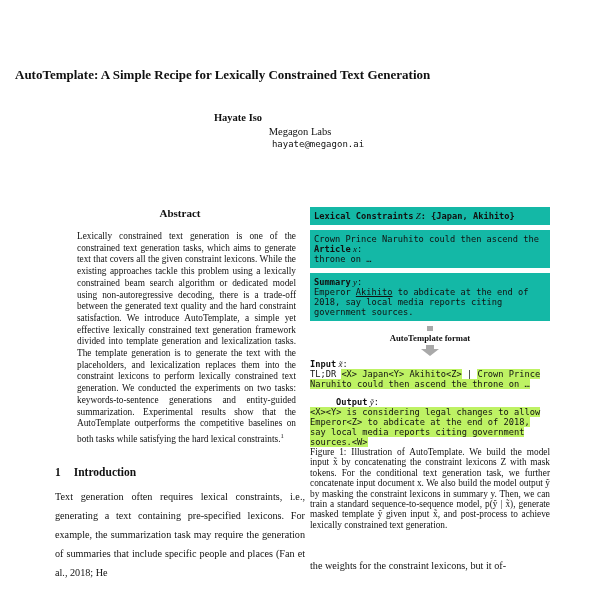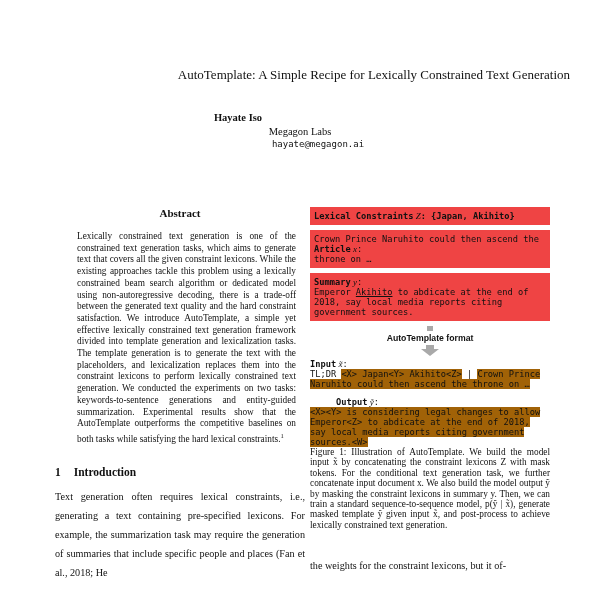--- a/index.html
+++ b/index.html
@@ -4,51 +4,51 @@
 <style>
   * { margin:0; padding:0; box-sizing:border-box; }
   html,body { background:#888; }
   .page {
     position:relative; width:600px; height:600px; background:#ffffff;
     overflow:hidden; color:#111;
     font-family:"Liberation Serif", serif;
     margin:0 auto;
   }
   .title {
-    position:absolute; top:67px; left:30px; width:540px;
-    text-align:right; font-weight:normal; font-size:13px;
+    position:absolute; top:67px; left:15px; width:540px;
+    text-align:left; font-weight:bold; font-size:13px;
   }
   .author { position:absolute; top:112px; left:0; width:476px; text-align:center; font-weight:bold; font-size:10.5px; }
   .affil  { position:absolute; top:126px; left:0; width:600px; text-align:center; font-size:10.5px; }
   .email  { position:absolute; top:139px; left:0; width:600px; text-align:center; font-size:9px; font-family:"DejaVu Sans Mono", monospace;padding-left:36px; }
 
   .col-left  { position:absolute; top:207px; left:55px;  width:250px; }
   .col-right { position:absolute; top:207px; left:310px; width:240px; }
 
   .abs-head { text-align:center; font-weight:bold; font-size:11px; }
   .abs-body {
     margin:12px 9px 0 22px;
     font-size:9.3px; line-height:11.7px; text-align:justify;
   }
   .abs-body sup { font-size:6.5px; }
   .sec-head { margin-top:20px; font-weight:bold; font-size:11.5px; }
   .sec-head .num { display:inline-block; margin-right:13px; }
   .intro-body { margin-top:9px; font-size:10.2px; line-height:19px; text-align:justify; }
 
   .mono { font-family:"DejaVu Sans Mono", monospace; font-size:8.7px; line-height:10px; }
-  .gbox { background:#ef4444; padding:4px 4px; margin-bottom:5px; }
+  .gbox { background:#14b8a6; padding:4px 4px; margin-bottom:5px; }
   .blabel { font-weight:bold; }
   .mvar { font-family:"Liberation Serif", serif; font-style:italic; font-size:9px; }
   .uline { text-decoration:underline; text-underline-offset:1px; }
-  .hl { background:#a16207;margin-top:35px; }
+  .hl { background:#bef264;margin-top:35px; }
   .figline { display:block; }
 
   .arrow-wrap { text-align:center; margin:2px 0 3px 0; }
   .arrow-sq { width:6px; height:5px; background:#a9a9a9; margin:2px auto 2px auto; }
-  .arrow-label { font-weight:bold; font-family:Liberation Sans, sans-serif; font-size:8.7px; line-height:10px; }
+  .arrow-label { font-weight:bold; font-family:Liberation Serif, serif; font-size:8.7px; line-height:10px; }
   .arrow-tail { width:8px; height:4px; background:#a9a9a9; margin:2px auto 0 auto; }
   .arrow-head { width:0; height:0; margin:0 auto; border-left:9px solid transparent; border-right:9px solid transparent; border-top:7px solid #a9a9a9; }
 
   .io-label { margin-top:3px; }
   .caption { margin-top:0; font-size:9.3px; line-height:10.4px; text-align:justify; }
   .body-right { margin-top:30px; font-size:10.2px; line-height:11.8px; text-align:justify; }
 </style>
 </head>
 <body>
 

